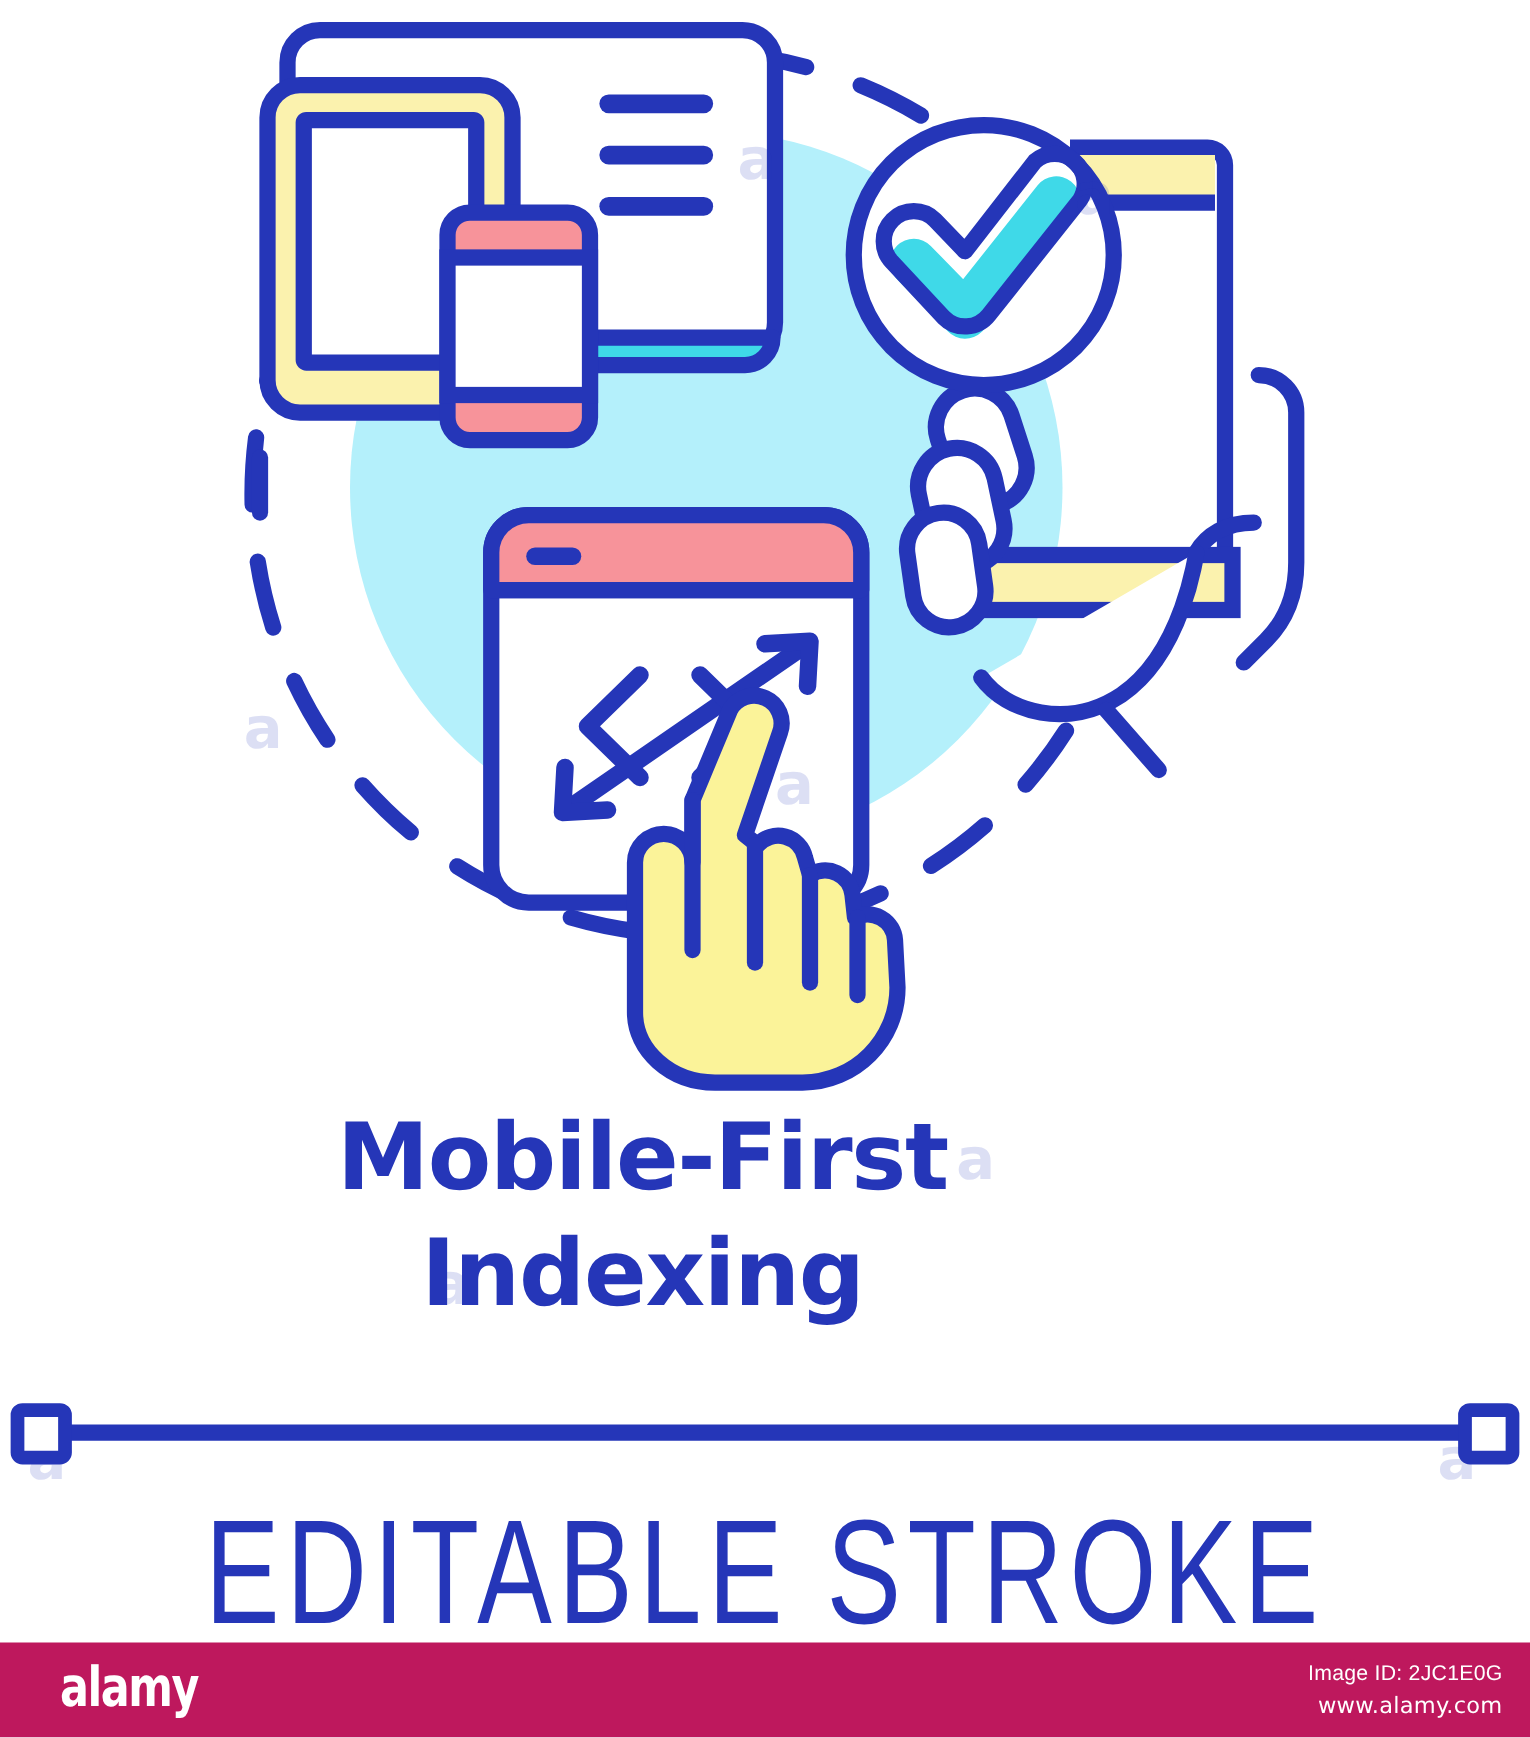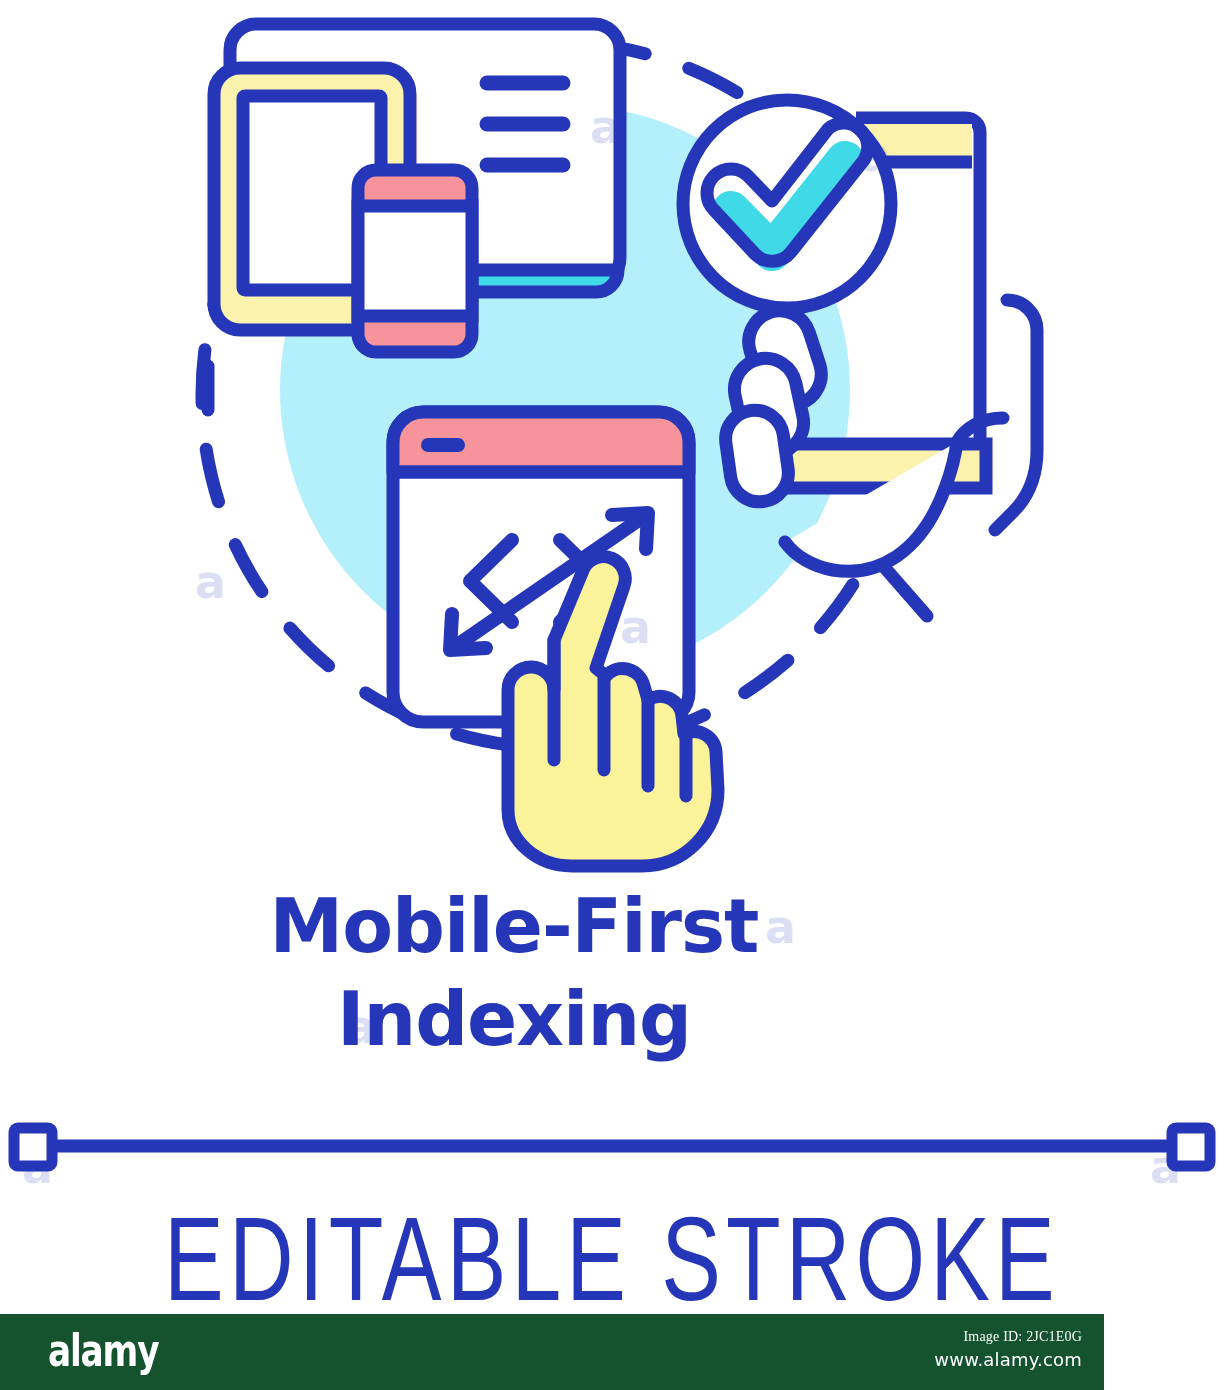--- a/index.html
+++ b/index.html
@@ -79,23 +79,23 @@
     overflow: hidden;
     height: 110px;
     line-height: 1.08;
   }
 
   
   #alamy-footer {
     position: absolute;
     left: 0;
     top: 1314px;
-    width: 1104px;
+    width: 1224px;
     height: 76px;
-    background: #14532d;
+    background: #be185d;
   }
   #alamy-logo {
     position: absolute;
     left: 48px;
     top: 14px;
     color: #ffffff;
     font-family: "DejaVu Sans", sans-serif;
     font-weight: bold;
     font-size: 44px;
     letter-spacing: -1.5px;
@@ -104,22 +104,22 @@
     line-height: 1.05;
   }
   #alamy-meta {
     position: absolute;
     right: 22px;
     top: 12px;
     text-align: right;
     color: #ffffff;
   }
   #alamy-image-id {
-    font-family: Liberation Serif, serif;
-    font-size: 14px;
+    font-family: Liberation Sans, sans-serif;
+    font-size: 17px;
     letter-spacing: 0.2px;
     line-height: 1.5;
   }
   #alamy-url {
     font-family: "DejaVu Sans", sans-serif;
     font-weight: normal;
     font-size: 18px;
     letter-spacing: 0.2px;
     line-height: 1.45;
   }

